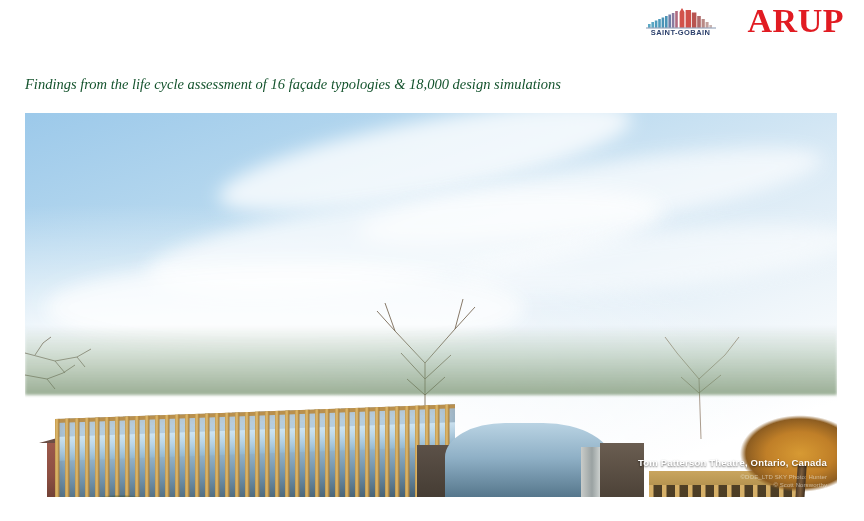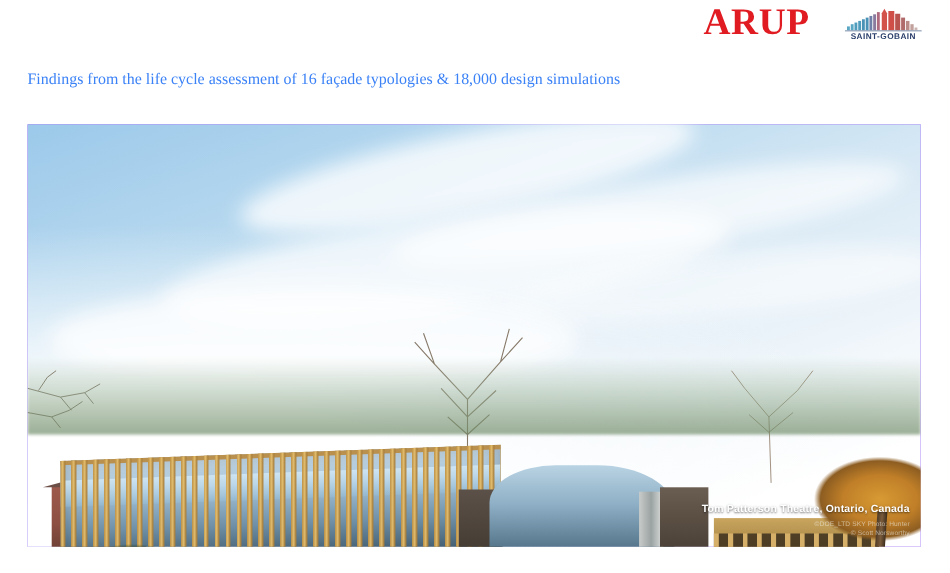--- a/index.html
+++ b/index.html
@@ -72,37 +72,38 @@
     font-family: "Liberation Serif", serif;
     font-size: 24.5px;
     line-height: 28px;
     color: #e8302a;
     white-space: nowrap;
   }
 
   #page-subtitle {
     position: absolute;
     left: 25px;
-    top: 63px;
+    top: 75px;
     font-family: "Liberation Serif", serif;
     font-size: 14.5px;
     line-height: 19px;
-    color: #3b82f6;
+    color: #14532d;
     white-space: nowrap;
+    font-style: italic;
   }
 
   
   #hero-photo {
     position: absolute;
     left: 25px;
     top: 113px;
     width: 812px;
     height: 384px;
     overflow: hidden;
-    background: #8b5cf6;
+    background: #be185d;
   }
 
   
   .sky {
     position: absolute;
     inset: 0;
     background:
       radial-gradient(125% 95% at 12% 92%, #ffffff 0%, #ffffff 28%, rgba(255,255,255,0.55) 48%, rgba(255,255,255,0) 72%),
       linear-gradient(160deg, #9cc9ea 0%, #b8d9ef 26%, #d8e9f5 48%, #eef5fa 68%, #ffffff 86%);
   }
@@ -297,22 +298,20 @@
     line-height: 8px;
     letter-spacing: .1px;
   }
 </style>
 </head>
 <body>
 
 <div id="slide-header">
 
   <div id="logo-bar">
-
-    <div id="arup-logo">ARUP</div>
 
     <div id="saint-gobain-logo">
       <svg id="sg-mark" viewBox="0 0 70 22">
         <rect x="2" y="17" width="2.6" height="4" fill="#5aa7c4"></rect>
         <rect x="5.4" y="15" width="2.6" height="6" fill="#5aa7c4"></rect>
         <rect x="8.8" y="13.5" width="2.6" height="7.5" fill="#4f9cbc"></rect>
         <rect x="12.2" y="12" width="2.6" height="9" fill="#4f9cbc"></rect>
         <rect x="15.6" y="10.5" width="2.6" height="10.5" fill="#4a93b6"></rect>
         <rect x="19" y="9" width="2.6" height="12" fill="#4a93b6"></rect>
         <rect x="22.4" y="7.5" width="2.6" height="13.5" fill="#6f7fa8"></rect>
@@ -322,20 +321,22 @@
         <rect x="39.6" y="3" width="5.4" height="18" fill="#cf4f48"></rect>
         <rect x="45.8" y="5.5" width="4.6" height="15.5" fill="#b8534f"></rect>
         <rect x="51.2" y="9" width="3.6" height="12" fill="#b06a6a"></rect>
         <rect x="55.6" y="12" width="3.2" height="9" fill="#b98a86"></rect>
         <rect x="59.6" y="15" width="3" height="6" fill="#c2a09c"></rect>
         <rect x="63.4" y="18" width="2.6" height="3" fill="#cbb5b2"></rect>
         <rect x="0" y="20.4" width="70" height="1.2" fill="#9aa8bd"></rect>
       </svg>
       <div id="sg-wordmark">SAINT-GOBAIN</div>
     </div>
+
+    <div id="arup-logo">ARUP</div>
   </div>
 
   <div id="page-subtitle">Findings from the life cycle assessment of 16 façade typologies &amp; 18,000 design simulations</div>
 </div>
 
 <div id="hero-photo">
 
   <div class="sky"></div>
   <div class="cloud c1"></div>
   <div class="cloud c2"></div>

